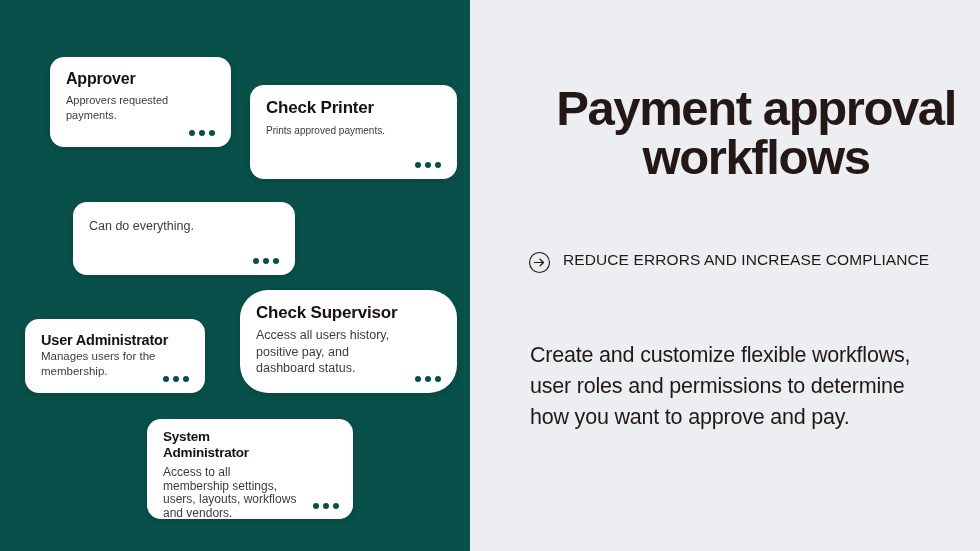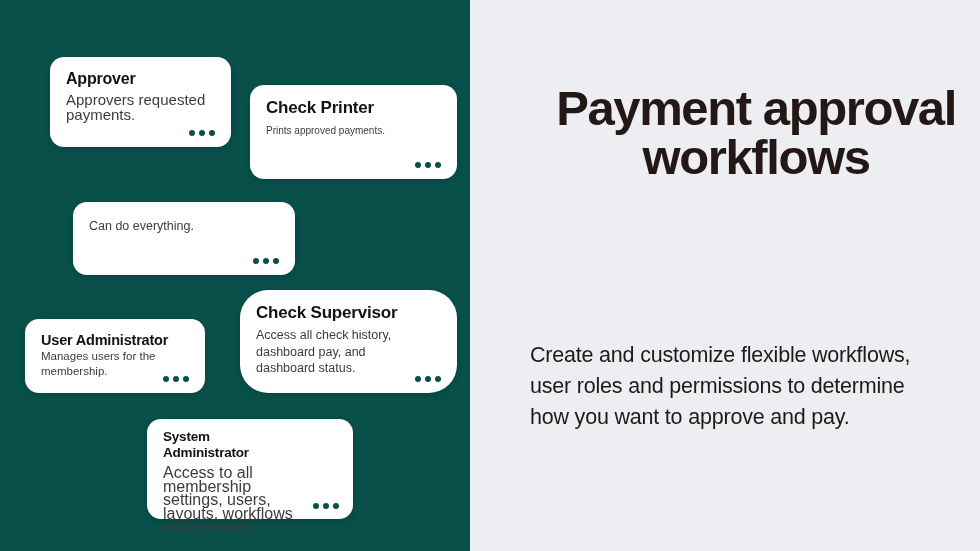--- a/index.html
+++ b/index.html
@@ -69,37 +69,37 @@
 
   
   #card-approver      { left: 50px;  top: 57px;  width: 181px; height: 90px;  }
   #card-checkprinter  { left: 250px; top: 85px;  width: 207px; height: 94px;  }
   #card-superuser     { left: 73px;  top: 202px; width: 222px; height: 73px;  }
   #card-useradmin     { left: 25px;  top: 319px; width: 180px; height: 74px;  }
   #card-checksup      { left: 240px; top: 290px; width: 217px; height: 103px; border-radius: 28px; }
   #card-sysadmin      { left: 147px; top: 419px; width: 206px; height: 100px; }
 
   #card-approver .role-title     { font-size: 16px; line-height: 20px; }
-  #card-approver .role-desc      { font-size: 15px; line-height: 14.5px; margin-top: 4px; width: 140px; }
+  #card-approver .role-desc      { font-size: 11px; line-height: 14.5px; margin-top: 4px; width: 140px; }
 
   #card-checkprinter .role-title { font-size: 17px; line-height: 21px; }
   #card-checkprinter .role-desc  { font-size: 10px;  line-height: 15px; margin-top: 5px; }
 
   #card-superuser .role-title    { font-size: 17px; line-height: 21px; }
   #card-superuser .role-desc     { font-size: 12.5px; line-height: 16px; margin-top: 4px; }
 
   #card-useradmin .role-title    { font-size: 14.5px; line-height: 18px; }
   #card-useradmin .role-desc     { font-size: 11.5px; line-height: 14.5px; width: 145px; }
 
   #card-checksup .role-title     { font-size: 17px; line-height: 21px; }
   #card-checksup .role-desc      { font-size: 12.5px; line-height: 16.5px; margin-top: 4px; width: 140px; }
 
   #card-sysadmin { padding: 10px 14px 10px 16px; }
   #card-sysadmin .role-title     { font-size: 13.5px; line-height: 16px; width: 110px; }
-  #card-sysadmin .role-desc      { font-size: 16px; line-height: 13.5px; margin-top: 5px; width: 135px; }
+  #card-sysadmin .role-desc      { font-size: 12px; line-height: 13.5px; margin-top: 5px; width: 135px; }
   #card-sysadmin .dots           { right: 14px; bottom: 10px; }
 
   
   #right-panel {
     position: absolute;
     left: 470px;
     top: 0;
     width: 510px;
     height: 551px;
     background: #eceef1;
@@ -194,21 +194,21 @@
       <p class="role-desc">Manages users for the membership.</p>
       <div class="dots">
         <span></span>
         <span></span>
         <span></span>
       </div>
     </div>
 
     <div class="role-card" id="card-checksup">
       <p class="role-title">Check Supervisor</p>
-      <p class="role-desc">Access all check history, dashboard pay, and dashboard status.</p>
+      <p class="role-desc">Access all users history, positive pay, and dashboard status.</p>
       <div class="dots">
         <span></span>
         <span></span>
         <span></span>
       </div>
     </div>
 
     <div class="role-card" id="card-sysadmin">
       <p class="role-title">System Administrator</p>
       <p class="role-desc">Access to all membership settings, users, layouts, workflows and vendors.</p>
@@ -218,18 +218,28 @@
         <span></span>
       </div>
     </div>
 
   </div>
 
   <div id="right-panel">
 
     <h1 id="headline">Payment approval workflows</h1>
 
+    <div id="eyebrow">
+      <span id="arrow-circle">
+        <svg viewBox="0 0 24 24" width="23" height="23" aria-hidden="true">
+          <circle cx="12" cy="12" r="10.4" fill="none" stroke="#231815" stroke-width="1.2"></circle>
+          <line x1="6.6" y1="12" x2="16" y2="12" stroke="#231815" stroke-width="1.3" stroke-linecap="round"></line>
+          <polyline points="12.6,8.6 16.2,12 12.6,15.4" fill="none" stroke="#231815" stroke-width="1.3" stroke-linecap="round" stroke-linejoin="round"></polyline>
+        </svg>
+      </span>
+      <span id="eyebrow-text">REDUCE ERRORS AND INCREASE COMPLIANCE</span>
+    </div>
 
     <p id="body-copy">Create and customize flexible workflows, user roles and permissions to determine how you want to approve and pay.</p>
 
   </div>
 
 </div>
 
 </body></html>

